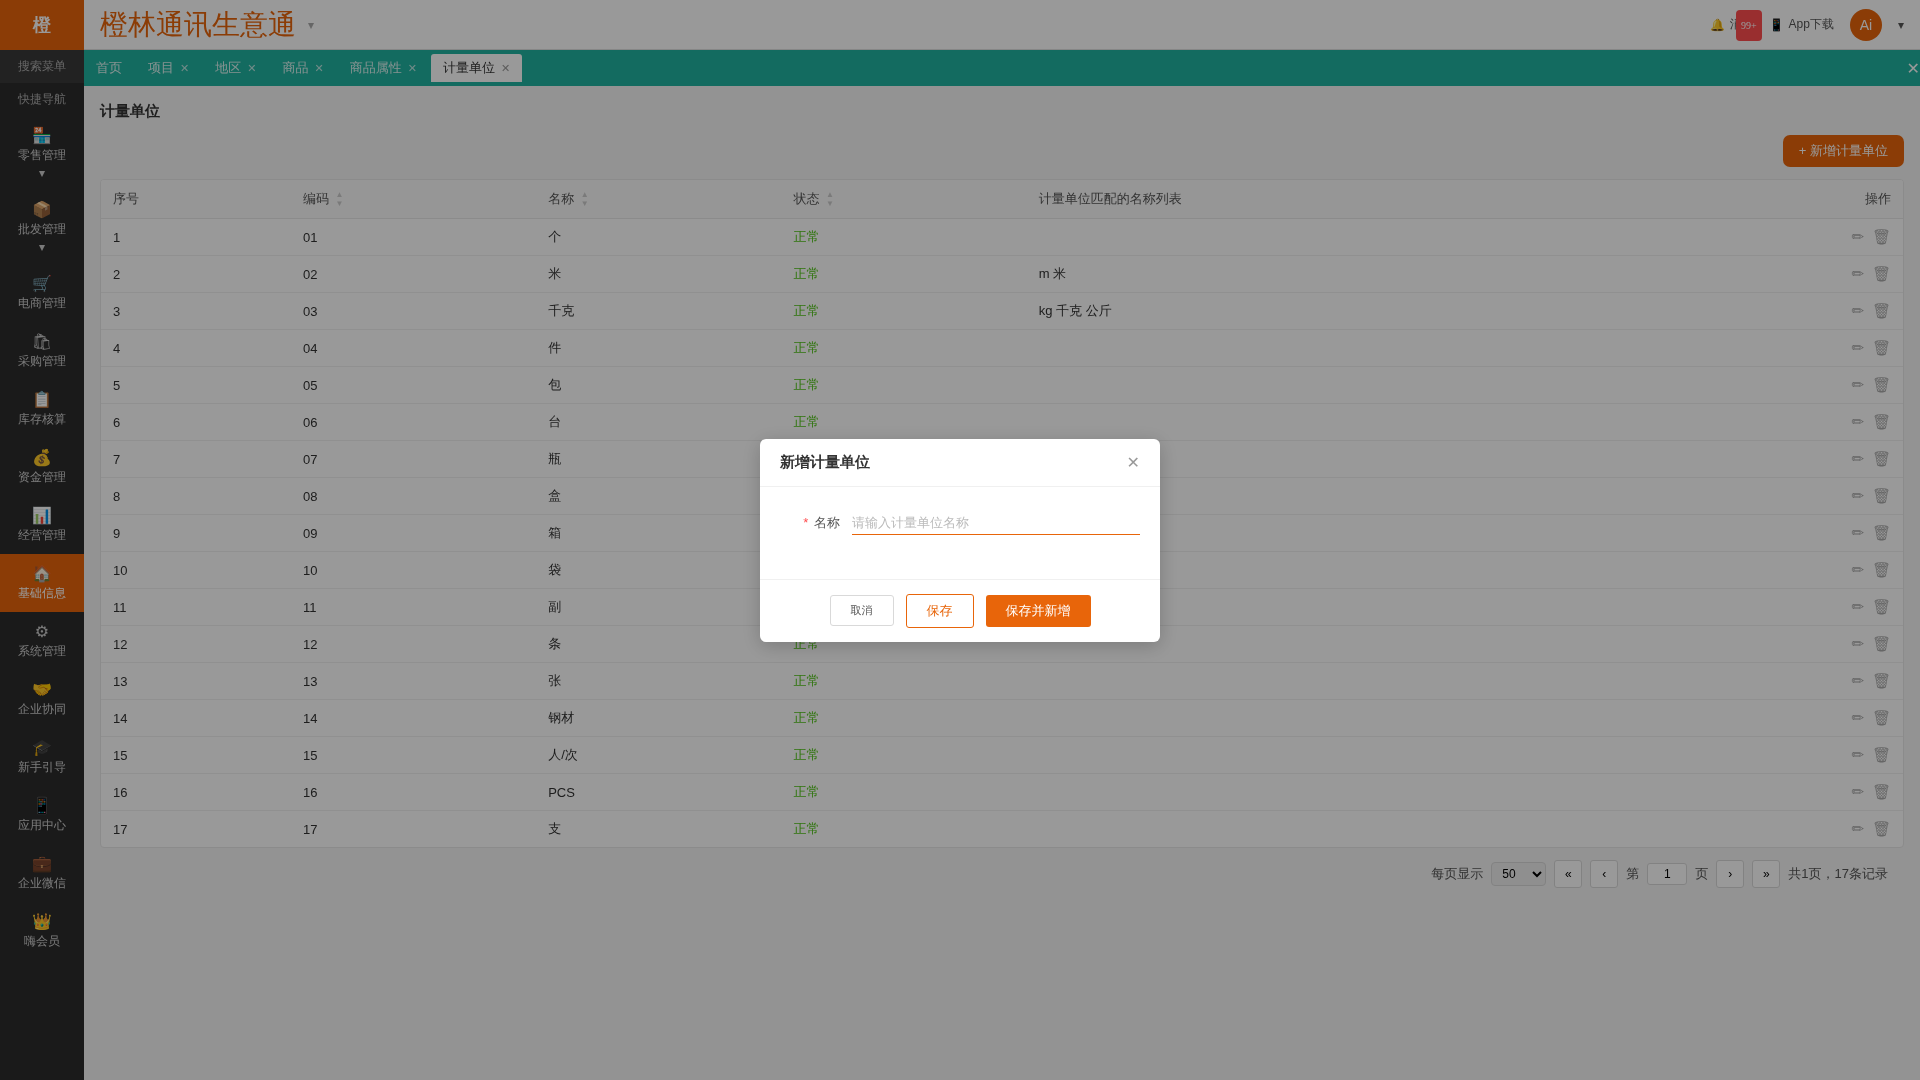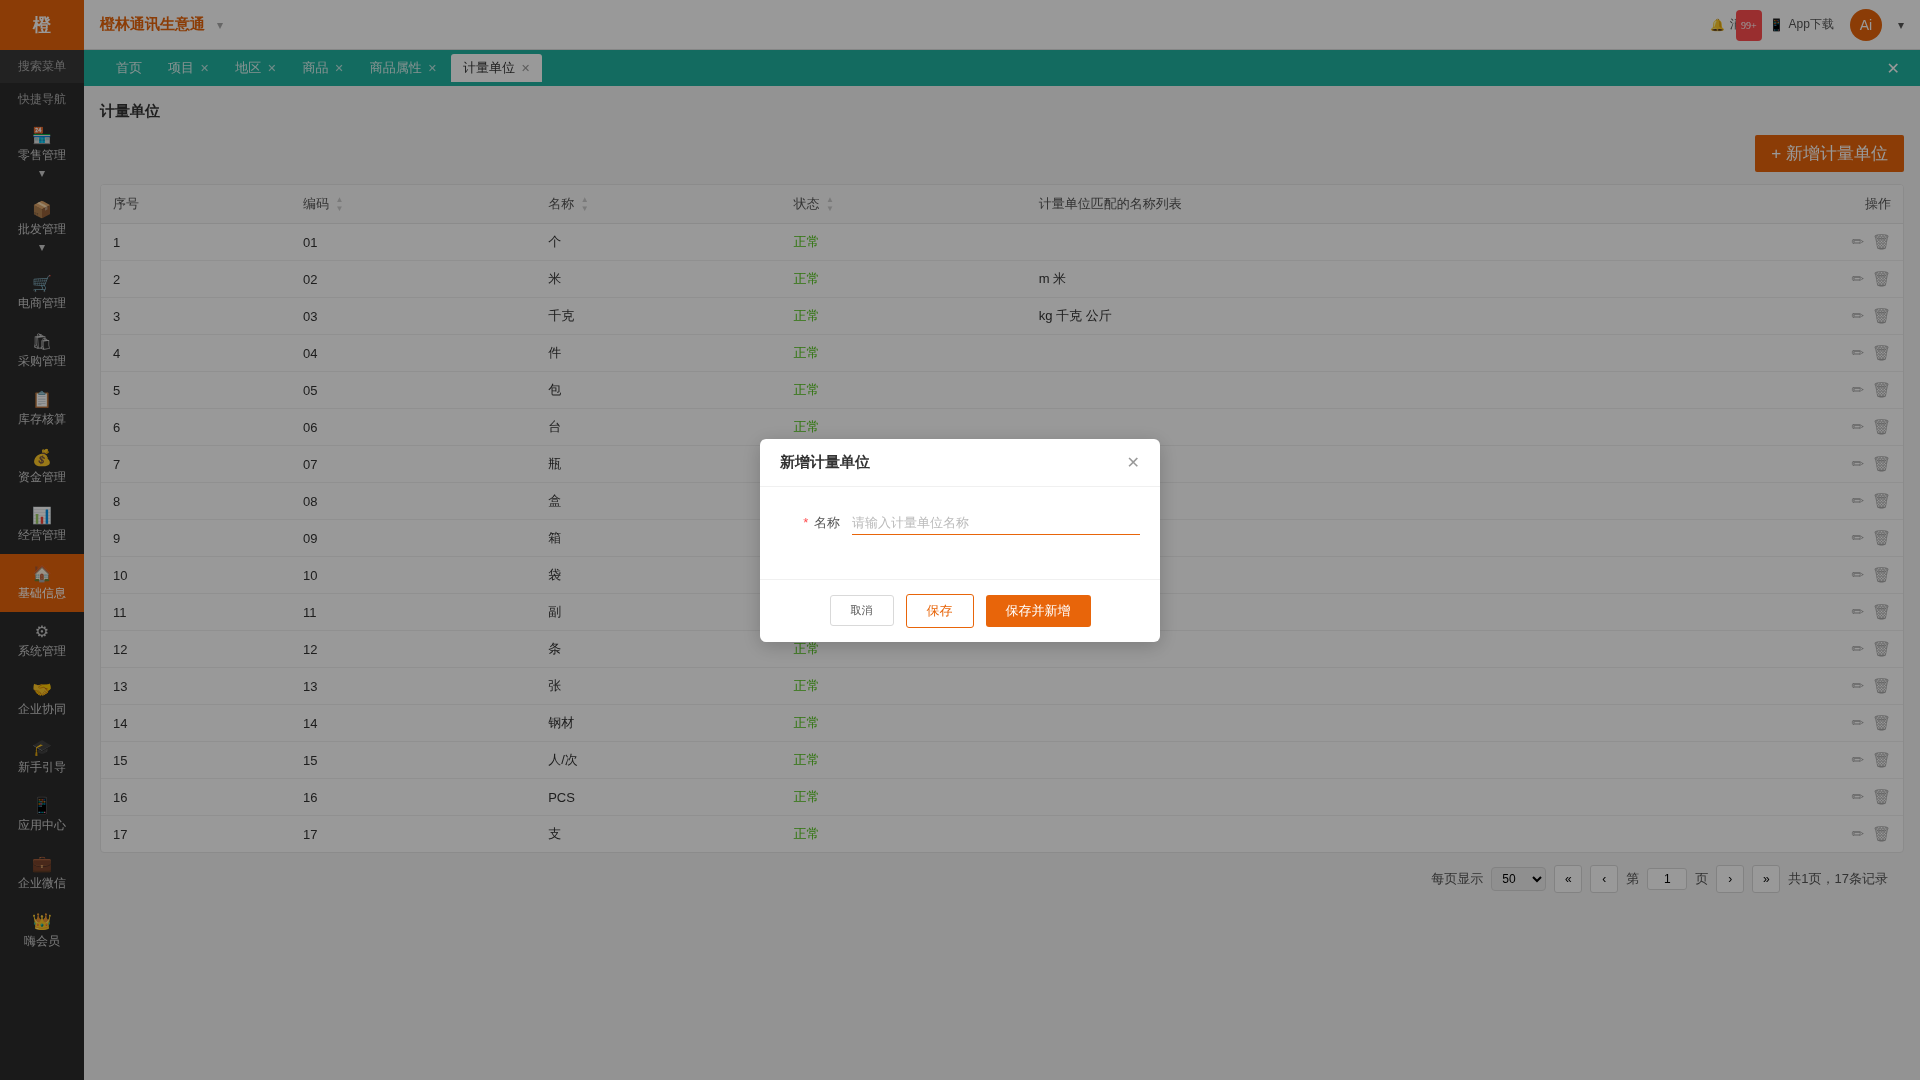--- a/index.html
+++ b/index.html
@@ -22,32 +22,32 @@
     .topbar { height: 50px; background: #fff; display: flex; align-items: center; justify-content: space-between; padding: 0 16px; border-bottom: 1px solid #e0e0e0; flex-shrink: 0; }
     .topbar-left { display: flex; align-items: center; gap: 12px; }
     .topbar-right { display: flex; align-items: center; gap: 16px; }
     .topbar-notice { display: flex; align-items: center; gap: 4px; font-size: 12px; color: #555; cursor: pointer; position: relative; }
     .badge { background: #ff4d4f; color: white; font-size: 10px; border-radius: 4px; padding: 10px 5px; position: absolute; top: -6px; right: -8px; font-family: Liberation Serif, serif; }
     .topbar-app { display: flex; align-items: center; gap: 4px; font-size: 12px; color: #555; cursor: pointer; }
     .topbar-avatar { width: 32px; height: 32px; border-radius: 50%; background: #e8650a; display: flex; align-items: center; justify-content: center; color: white; font-size: 14px; cursor: pointer; }
     .topbar-username { font-size: 12px; color: #555; cursor: pointer; }
 
     
-    .tabbar { height: 36px; background: #20b2a0; display: flex; align-items: center; padding: 0 20px; gap: 2px; flex-shrink: 0; }
+    .tabbar { height: 36px; background: #20b2a0; display: flex; align-items: center; padding: 0 0; gap: 2px; flex-shrink: 0; }
     .tab { height: 28px; padding: 0 12px; display: flex; align-items: center; gap: 6px; cursor: pointer; font-size: 13px; color: rgba(255,255,255,0.85); border-radius: 3px 3px 0 0; }
     .tab.active { background: white; color: #333; }
     .tab .close-icon { font-size: 11px; color: rgba(255,255,255,0.7); }
     .tab.active .close-icon { color: #999; }
     .tab-close-all { margin-left: auto; color: white; font-size: 16px; cursor: pointer; }
 
     
     .page-content { flex: 1; padding: 16px; overflow: auto; background: #f5f5f5; position: relative; }
     .page-title { font-size: 15px; font-weight: 600; color: #333; margin-bottom: 14px; }
     .toolbar { display: flex; justify-content: flex-end; margin-bottom: 12px; }
-    .btn-add { background: #e8650a; color: white; border: none; padding: 7px 16px; border-radius: 2px; cursor: pointer; font-size: 17px; }
+    .btn-add { background: #e8650a; color: white; border: none; padding: 7px 16px; border-radius: 7px; cursor: pointer; font-size: 13px; }
 
     
     .table-wrap { background: white; border-radius: 4px; overflow: hidden; border: 1px solid #e8e8e8; }
     table { width: 100%; border-collapse: collapse; }
     thead tr { background: #fafafa; }
     th { padding: 10px 12px; text-align: left; font-size: 13px; color: #555; font-weight: 500; border-bottom: 1px solid #e8e8e8; white-space: nowrap; }
     td { padding: 9px 12px; font-size: 13px; color: #333; border-bottom: 1px solid #f0f0f0; }
     tr:last-child td { border-bottom: none; }
     .status-normal { color: #52c41a; }
     .action-icons { display: flex; gap: 8px; justify-content: flex-end; }
@@ -147,21 +147,21 @@
   <div class="sidebar-item">
     <span class="item-icon">👑</span>
     <span>嗨会员</span>
   </div>
 </div>
 
 <div class="main-container">
 
   <div class="topbar">
     <div class="topbar-left">
-      <span style="color:#e8650a;font-size:15px;font-weight:bold;">橙林通讯生意通</span>
+      <span style="color:#e8650a;font-size:28px;font-weight:normal;">橙林通讯生意通</span>
       <span style="color:#aaa;font-size:12px;">▾</span>
     </div>
     <div class="topbar-right">
       <div class="topbar-notice">
         <span>🔔</span>
         <span>消息</span>
         <span class="badge">99+</span>
       </div>
       <div class="topbar-app">
         <span>📱</span>

